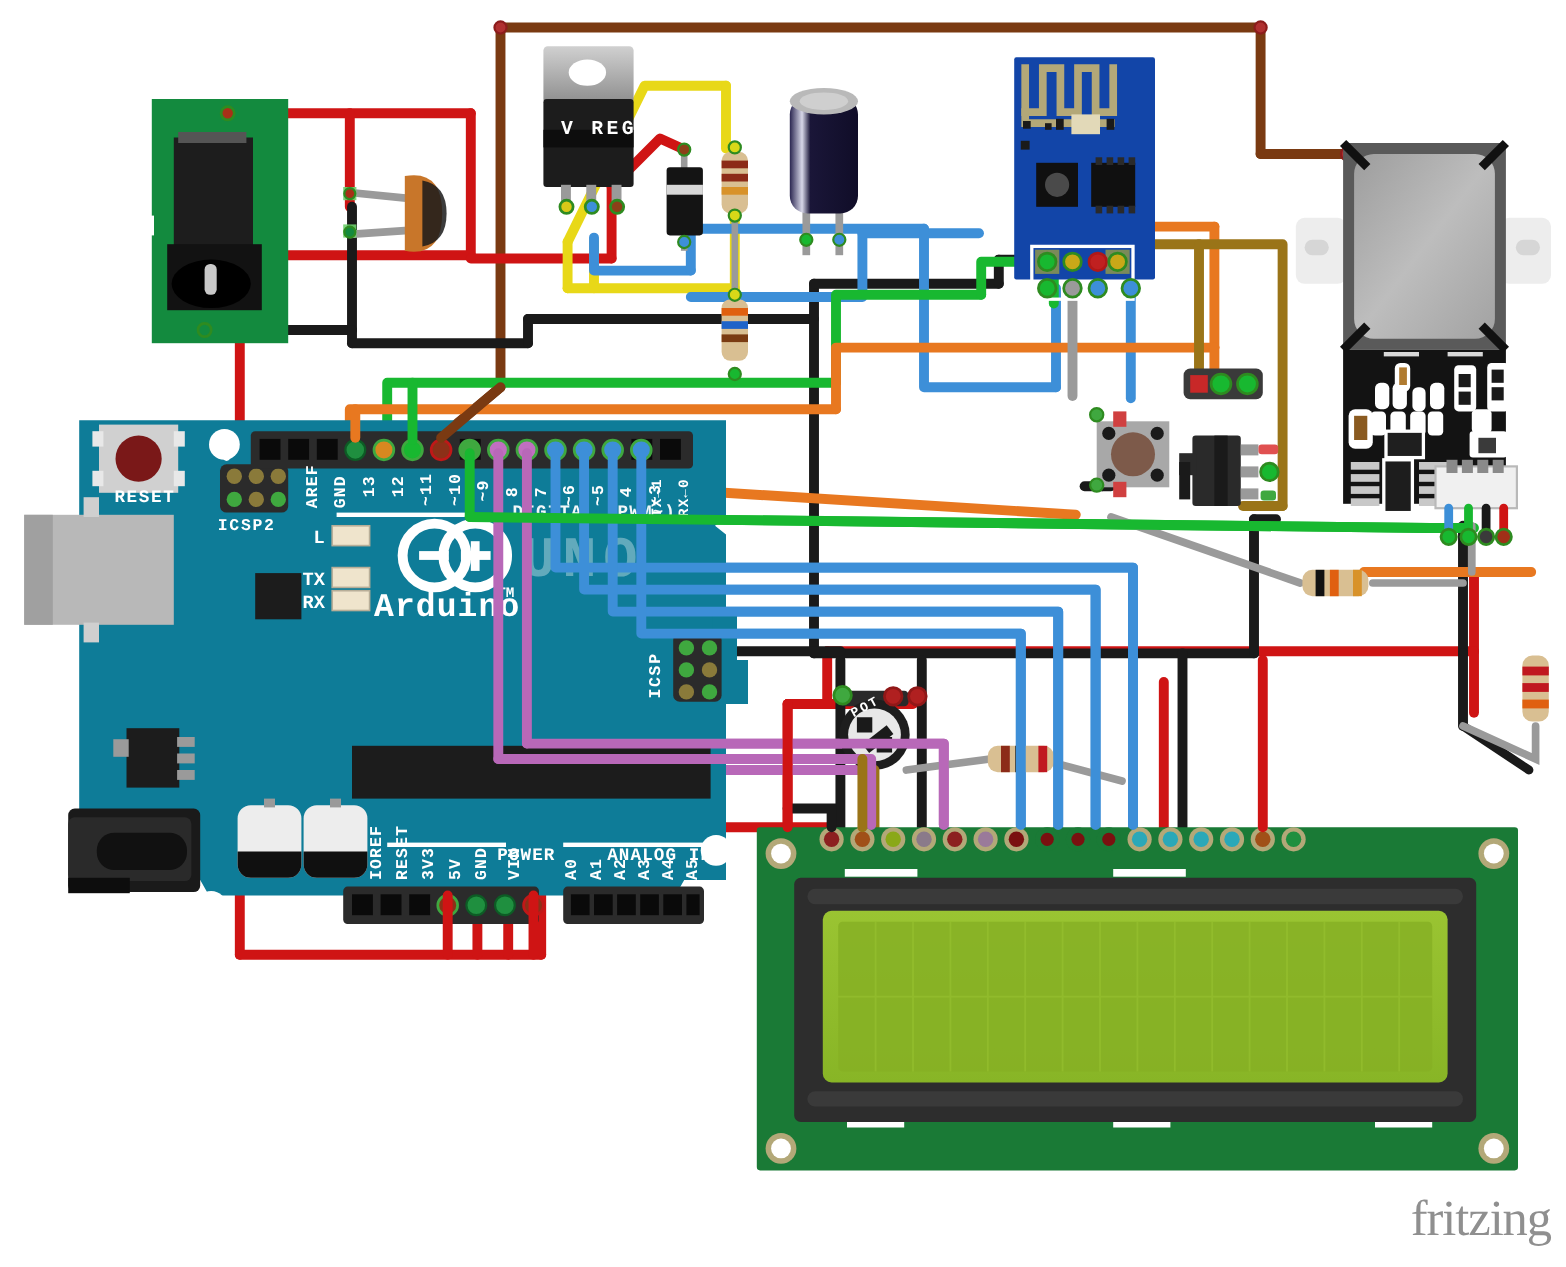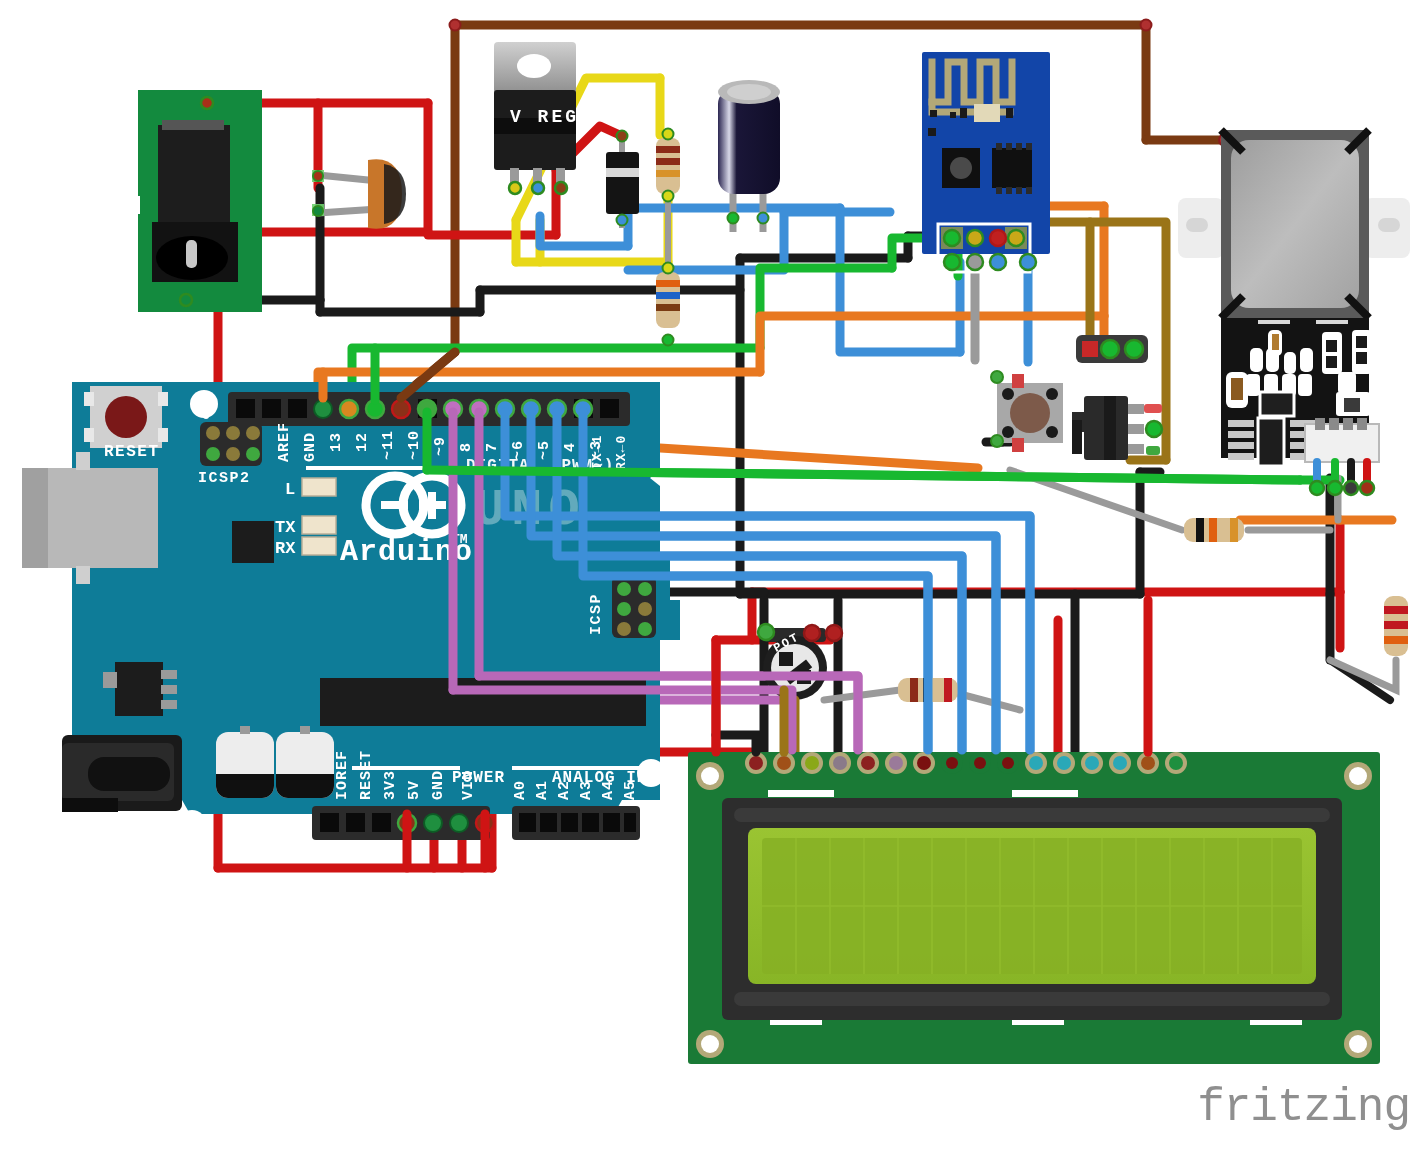--- a/index.html
+++ b/index.html
@@ -1,21 +1,21 @@
 <!DOCTYPE html>
 <html><head>
 <meta charset="utf-8">
 <title>Fritzing Circuit</title>
 <style>
   html,body{margin:0;padding:0;background:#fff;}
   body{width:1424px;height:1152px;font-family:"Liberation Sans",sans-serif;}
   #stage{position:relative;width:1424px;height:1152px;overflow:hidden;background:#ffffff;}
   svg{display:block;}
   .pcbtxt{font-family:"Liberation Mono",monospace;fill:#ffffff;font-weight:bold;}
-  .watermark{position:absolute;right:14px;bottom:18px;font-family:Liberation Mono, monospace;
+  .watermark{position:absolute;right:14px;bottom:18px;font-family:Liberation Serif, serif;
              font-size:46px;color:#8f8f8f;letter-spacing:-1px;}
 </style>
 </head>
 <body>
 
 <div id="stage">
 
 <svg width="1424" height="1152" viewBox="0 0 1424 1152" xmlns="http://www.w3.org/2000/svg">
 
   <defs>

